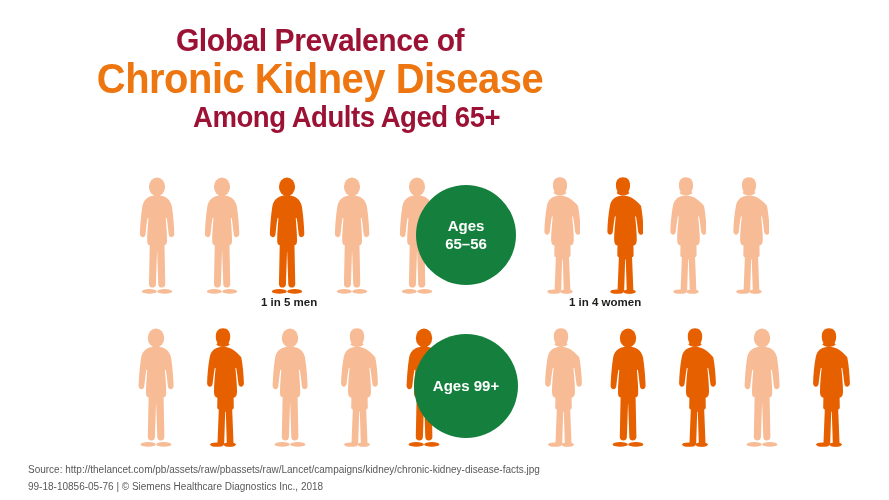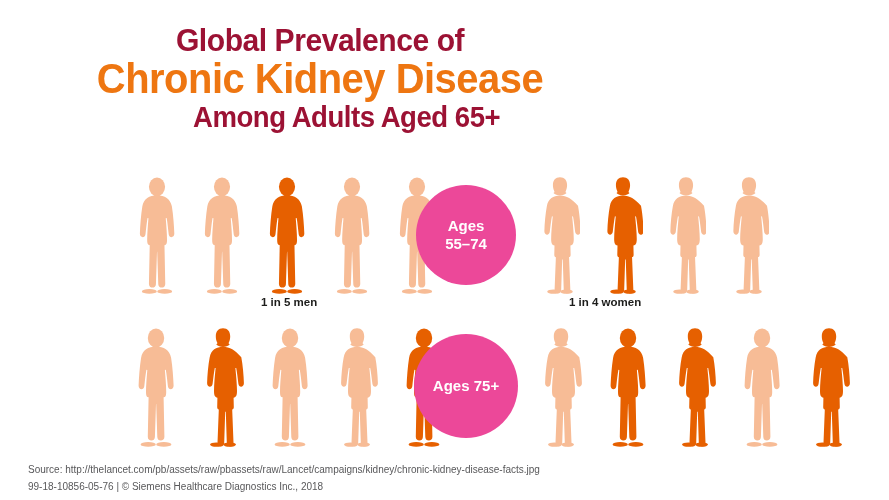--- a/index.html
+++ b/index.html
@@ -56,21 +56,21 @@
     color:#1d1d1b;
     font-weight:bold;
     white-space:nowrap;
     font-family:"Liberation Sans", sans-serif;
   }
 
   
   .circle{
     position:absolute;
     border-radius:50%;
-    background:#ec4899;
+    background:#15803d;
     display:flex;align-items:center;justify-content:center;
     text-align:center;
     color:#ffffff;
     font-weight:bold;
     line-height:1.18;
   }
   .circle-1{left:416px;top:185px;width:100px;height:100px;font-size:15px;}
   .circle-2{left:414px;top:334px;width:104px;height:104px;font-size:15px;}
   .circle span{display:block;}
 
@@ -190,21 +190,21 @@
           </svg>
         </span>
       </div>
   </div>
   <div class="caption" style="left:228px;top:296px;margin-left:33px;">1 in 5 men</div>
   <div class="caption" style="left:569px;top:296px;">1 in 4 women</div>
 
   <div class="circle circle-1">
     <div>
       <span>Ages</span>
-      <span>55–74</span>
+      <span>65–56</span>
     </div>
   </div>
 
   <div class="row row-2">
     <div class="group" id="g2" style="left: 132px; top: 0px; gap: 22px;">
         <span class="fig">
           <svg width="48" height="120" viewBox="0 0 46 120" xmlns="http://www.w3.org/2000/svg">
             <g fill="#F7BC96">
               <ellipse cx="23" cy="11" rx="8.2" ry="9.6"></ellipse>
               <path d="M23 19.5c-7.8 0-13.6 3.6-14.9 11.2C6.6 40 5.9 50.5 5.6 58.6c-.2 4.4 5.2 5 5.7.7.6-5.4 1.2-11.6 2.1-16.5l.9 .2c-.5 6.6-1.3 15.7-1.3 21.9 0 3.6 .5 5.2 2.6 5.4l-.8 39.4c-.05 2.6 1.6 3.8 3.6 3.8 1.9 0 3.4-1.1 3.5-3.5l1.1-32.9h.2l1.1 32.9c.1 2.4 1.6 3.5 3.5 3.5 2 0 3.65-1.2 3.6-3.8l-.8-39.4c2.1-.2 2.6-1.8 2.6-5.4 0-6.2-.8-15.3-1.3-21.9l.9-.2c.9 4.9 1.5 11.1 2.1 16.5 .5 4.3 5.9 3.7 5.7-.7-.3-8.1-1-18.6-2.5-27.9C36.6 23.1 30.8 19.5 23 19.5z"></path>
@@ -303,21 +303,21 @@
               <ellipse cx="13.4" cy="117.6" rx="6.4" ry="2.2"></ellipse>
               <ellipse cx="26.6" cy="117.6" rx="6.4" ry="2.2"></ellipse>
             </g>
           </svg>
         </span>
       </div>
   </div>
 
   <div class="circle circle-2">
     <div>
-      <span>Ages 75+</span>
+      <span>Ages 99+</span>
     </div>
   </div>
 
   <div class="footer">
     <div>Source: http://thelancet.com/pb/assets/raw/pbassets/raw/Lancet/campaigns/kidney/chronic-kidney-disease-facts.jpg</div>
     <div>99-18-10856-05-76  |  © Siemens Healthcare Diagnostics Inc., 2018</div>
   </div>
 
 </div>
 

